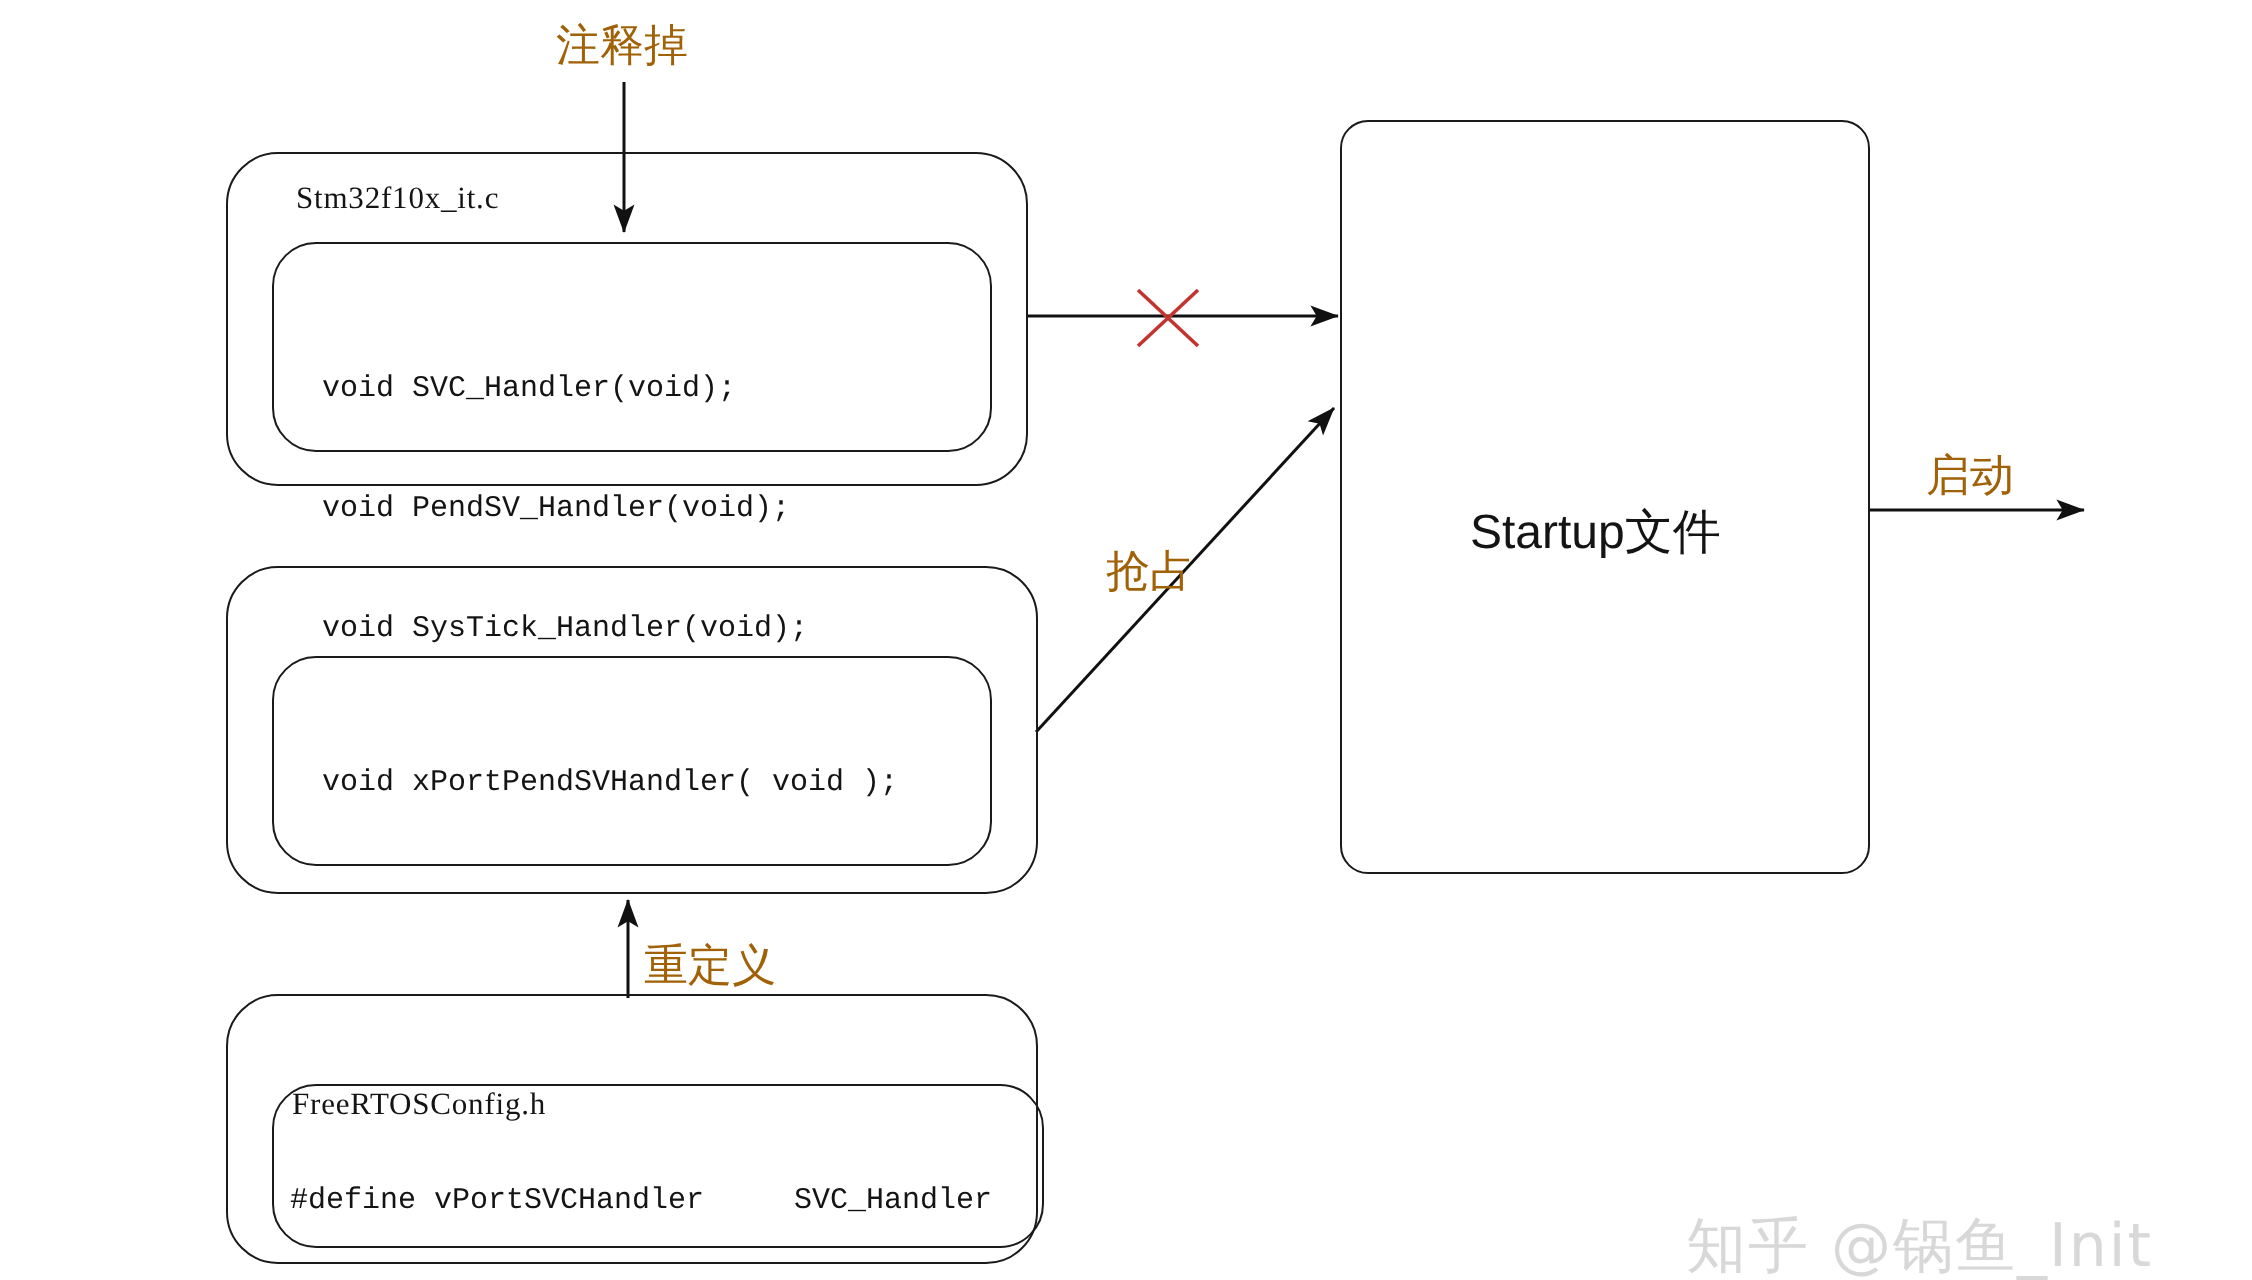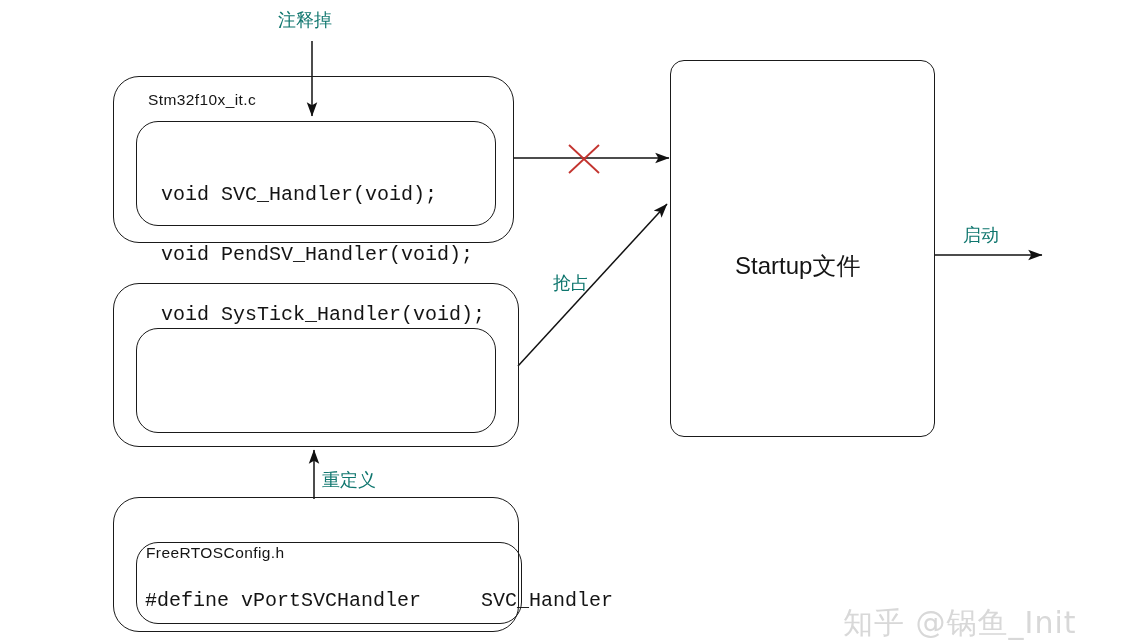--- a/index.html
+++ b/index.html
@@ -28,41 +28,41 @@
     box-sizing: border-box;
     border: 1.3px solid #1a1a1a;
     background: transparent;
   }
   .box-outer { border-radius: 26px; }
   .box-inner { border-radius: 22px; }
   .box-plain { border-radius: 14px; }
 
   .file-title {
     position: absolute;
-    font-family: Liberation Sans, sans-serif;
+    font-family: Liberation Serif, serif;
     font-size: 15.5px;
     color: #141414;
     letter-spacing: 0.4px;
     white-space: pre;
   }
   .code-block {
     position: absolute;
     font-family: "Liberation Mono", "DejaVu Sans Mono", monospace;
-    font-size: 20px;
+    font-size: 15px;
     line-height: 20px;
     color: #141414;
     white-space: pre;
   }
   .code-line { white-space: pre; }
 
   .edge-label {
     position: absolute;
     font-family: "DejaVu Sans", sans-serif;
-    font-size: 18px;
-    color: #0f766e;
+    font-size: 22px;
+    color: #a16207;
     white-space: nowrap;
   }
   .node-label {
     position: absolute;
     font-size: 24px;
     color: #141414;
     white-space: nowrap;
     font-family: Liberation Sans, sans-serif;
   }
   .watermark {
@@ -118,20 +118,21 @@
   <div class="file-title" style="left:148px; top:91px;">Stm32f10x_it.c</div>
   <div class="code-block" style="left:161px; top:145px;">
     <div class="code-line">void SVC_Handler(void);</div>
     <div class="code-line">void PendSV_Handler(void);</div>
     <div class="code-line">void SysTick_Handler(void);</div>
   </div>
 
   <div class="box-outer" style="left:113px; top:283px; width:406px; height:164px;"></div>
   <div class="box-inner" style="left:136px; top:328px; width:360px; height:105px;"></div>
   <div class="code-block" style="left:161px; top:342px;">
+    <div class="code-line">void xPortPendSVHandler( void );</div>
   </div>
 
   <div class="box-outer" style="left:113px; top:497px; width:406px; height:135px;"></div>
   <div class="box-inner" style="left:136px; top:542px; width:386px; height:82px;"></div>
   <div class="file-title" style="left:146px; top:513px;margin-top:31px;">FreeRTOSConfig.h</div>
   <div class="code-block" style="left:145px; top:551px;">
     <div class="code-line">#define vPortSVCHandler     SVC_Handler</div>
     
     
   </div>

